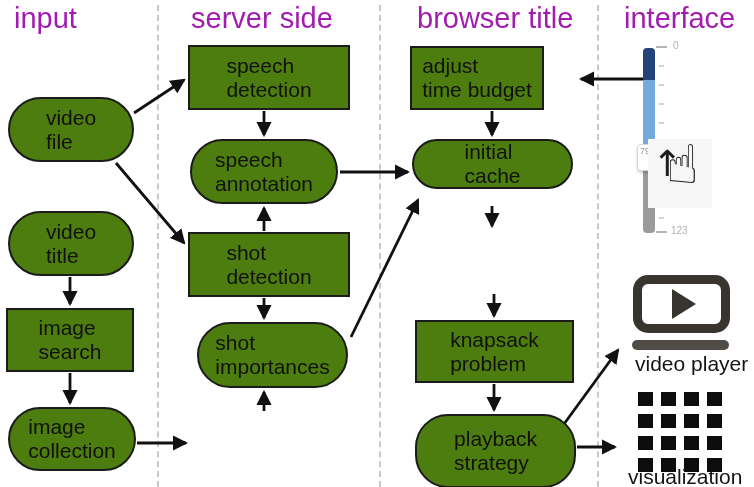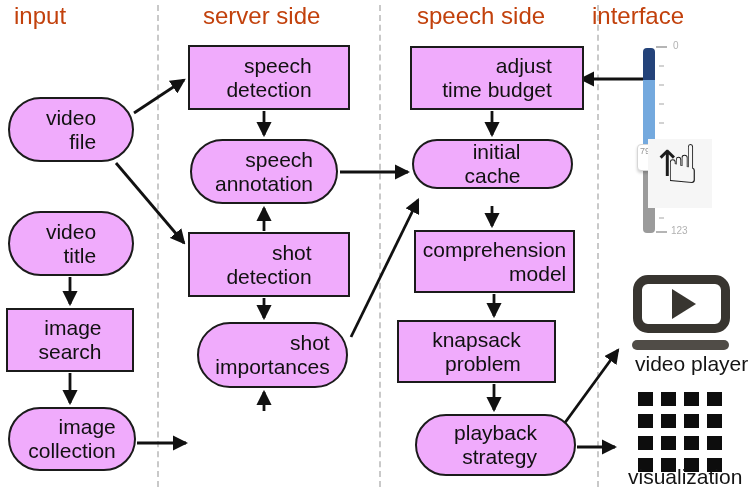--- a/index.html
+++ b/index.html
@@ -1,25 +1,25 @@
 <!DOCTYPE html>
 <html><head>
 <meta charset="utf-8">
 <style>
   html,body { margin:0; padding:0; background:#fff; }
   .canvas {
     position:relative; width:754px; height:487px; background:#ffffff;
     font-family:"Liberation Sans", sans-serif; overflow:hidden; color:#111;
   }
-  .hdr { position:absolute; top:2px; font-size:24px; color:#c2410c; white-space:nowrap; }
+  .hdr { position:absolute; top:2px; font-size:29px; color:#a21caf; white-space:nowrap; }
   .dash { position:absolute; top:5px; bottom:0; width:0; border-left:2px dashed #c9c9c9; }
   .node {
-    position:absolute; box-sizing:border-box; background:#f0abfc;
+    position:absolute; box-sizing:border-box; background:#4d7c0f;
     border:2.5px solid #1b1b1b; display:flex; align-items:center; justify-content:center;
-    text-align:right; font-size:21px; line-height:1.12; color:#111;
+    text-align:left; font-size:21px; line-height:1.12; color:#111;
   }
   .node span { white-space:pre-line; }
   .pill { border-radius:33px; }
   svg.arrows { position:absolute; left:0; top:0; pointer-events:none; }
 
   
   .seg { position:absolute; left:643px; width:12px; }
   .seg-top    { top:48px;  height:32px; background:#24437a; border-radius:4px 4px 0 0; }
   .seg-fill   { top:80px;  height:66px; background:#74a9de; }
   .seg-rest   { top:146px; height:87px; background:#9b9b9b; border-radius:0 0 4px 4px; }
@@ -53,23 +53,23 @@
     column-gap:8px; row-gap:8px;
   }
   .viz-grid i { display:block; background:#0d0d0d; }
 </style>
 </head>
 <body>
 
 <div class="canvas">
 
   <div class="hdr" style="left:14px">input</div>
-  <div class="hdr" style="left:203px">server side</div>
-  <div class="hdr" style="left:417px">speech side</div>
-  <div class="hdr" style="left:592px">interface</div>
+  <div class="hdr" style="left:191px">server side</div>
+  <div class="hdr" style="left:417px">browser title</div>
+  <div class="hdr" style="left:624px">interface</div>
 
   <div class="dash" style="left:157px"></div>
   <div class="dash" style="left:379px"></div>
   <div class="dash" style="left:597px"></div>
 
   <svg class="arrows" width="754" height="487" viewBox="0 0 754 487">
     <defs>
       <marker id="ah" viewBox="0 0 10 10" refX="8.6" refY="5" markerWidth="5.4" markerHeight="5.4" orient="auto-start-reverse">
         <path d="M0 0 L10 5 L0 10 z" fill="#111"></path>
       </marker>
@@ -123,37 +123,33 @@
     </div>
   <div class="node" style="left:188px;top:232px;width:162px;height:65px">
       <span>shot
 detection</span>
     </div>
   <div class="node pill" style="left:197px;top:322px;width:151px;height:66px">
       <span>shot
 importances</span>
     </div>
 
-  <div class="node" style="left:410px;top:46px;width:174px;height:64px">
+  <div class="node" style="left:410px;top:46px;width:134px;height:64px">
       <span>adjust
 time budget</span>
     </div>
   <div class="node pill" style="left:412px;top:139px;width:161px;height:50px">
       <span>initial
 cache</span>
     </div>
-  <div class="node" style="left:414px;top:230px;width:161px;height:63px">
-      <span>comprehension
-model</span>
-    </div>
-  <div class="node" style="left:397px;top:320px;width:159px;height:63px">
+  <div class="node" style="left:415px;top:320px;width:159px;height:63px">
       <span>knapsack
 problem</span>
     </div>
-  <div class="node pill" style="left:415px;top:414px;width:161px;height:62px">
+  <div class="node pill" style="left:415px;top:414px;width:161px;height:74px">
       <span>playback
 strategy</span>
     </div>
 
   <div>
     <div class="seg seg-top"></div>
     <div class="seg seg-fill"></div>
     <div class="seg seg-rest"></div>
 
     <div class="tickL" style="top:46px"></div>

